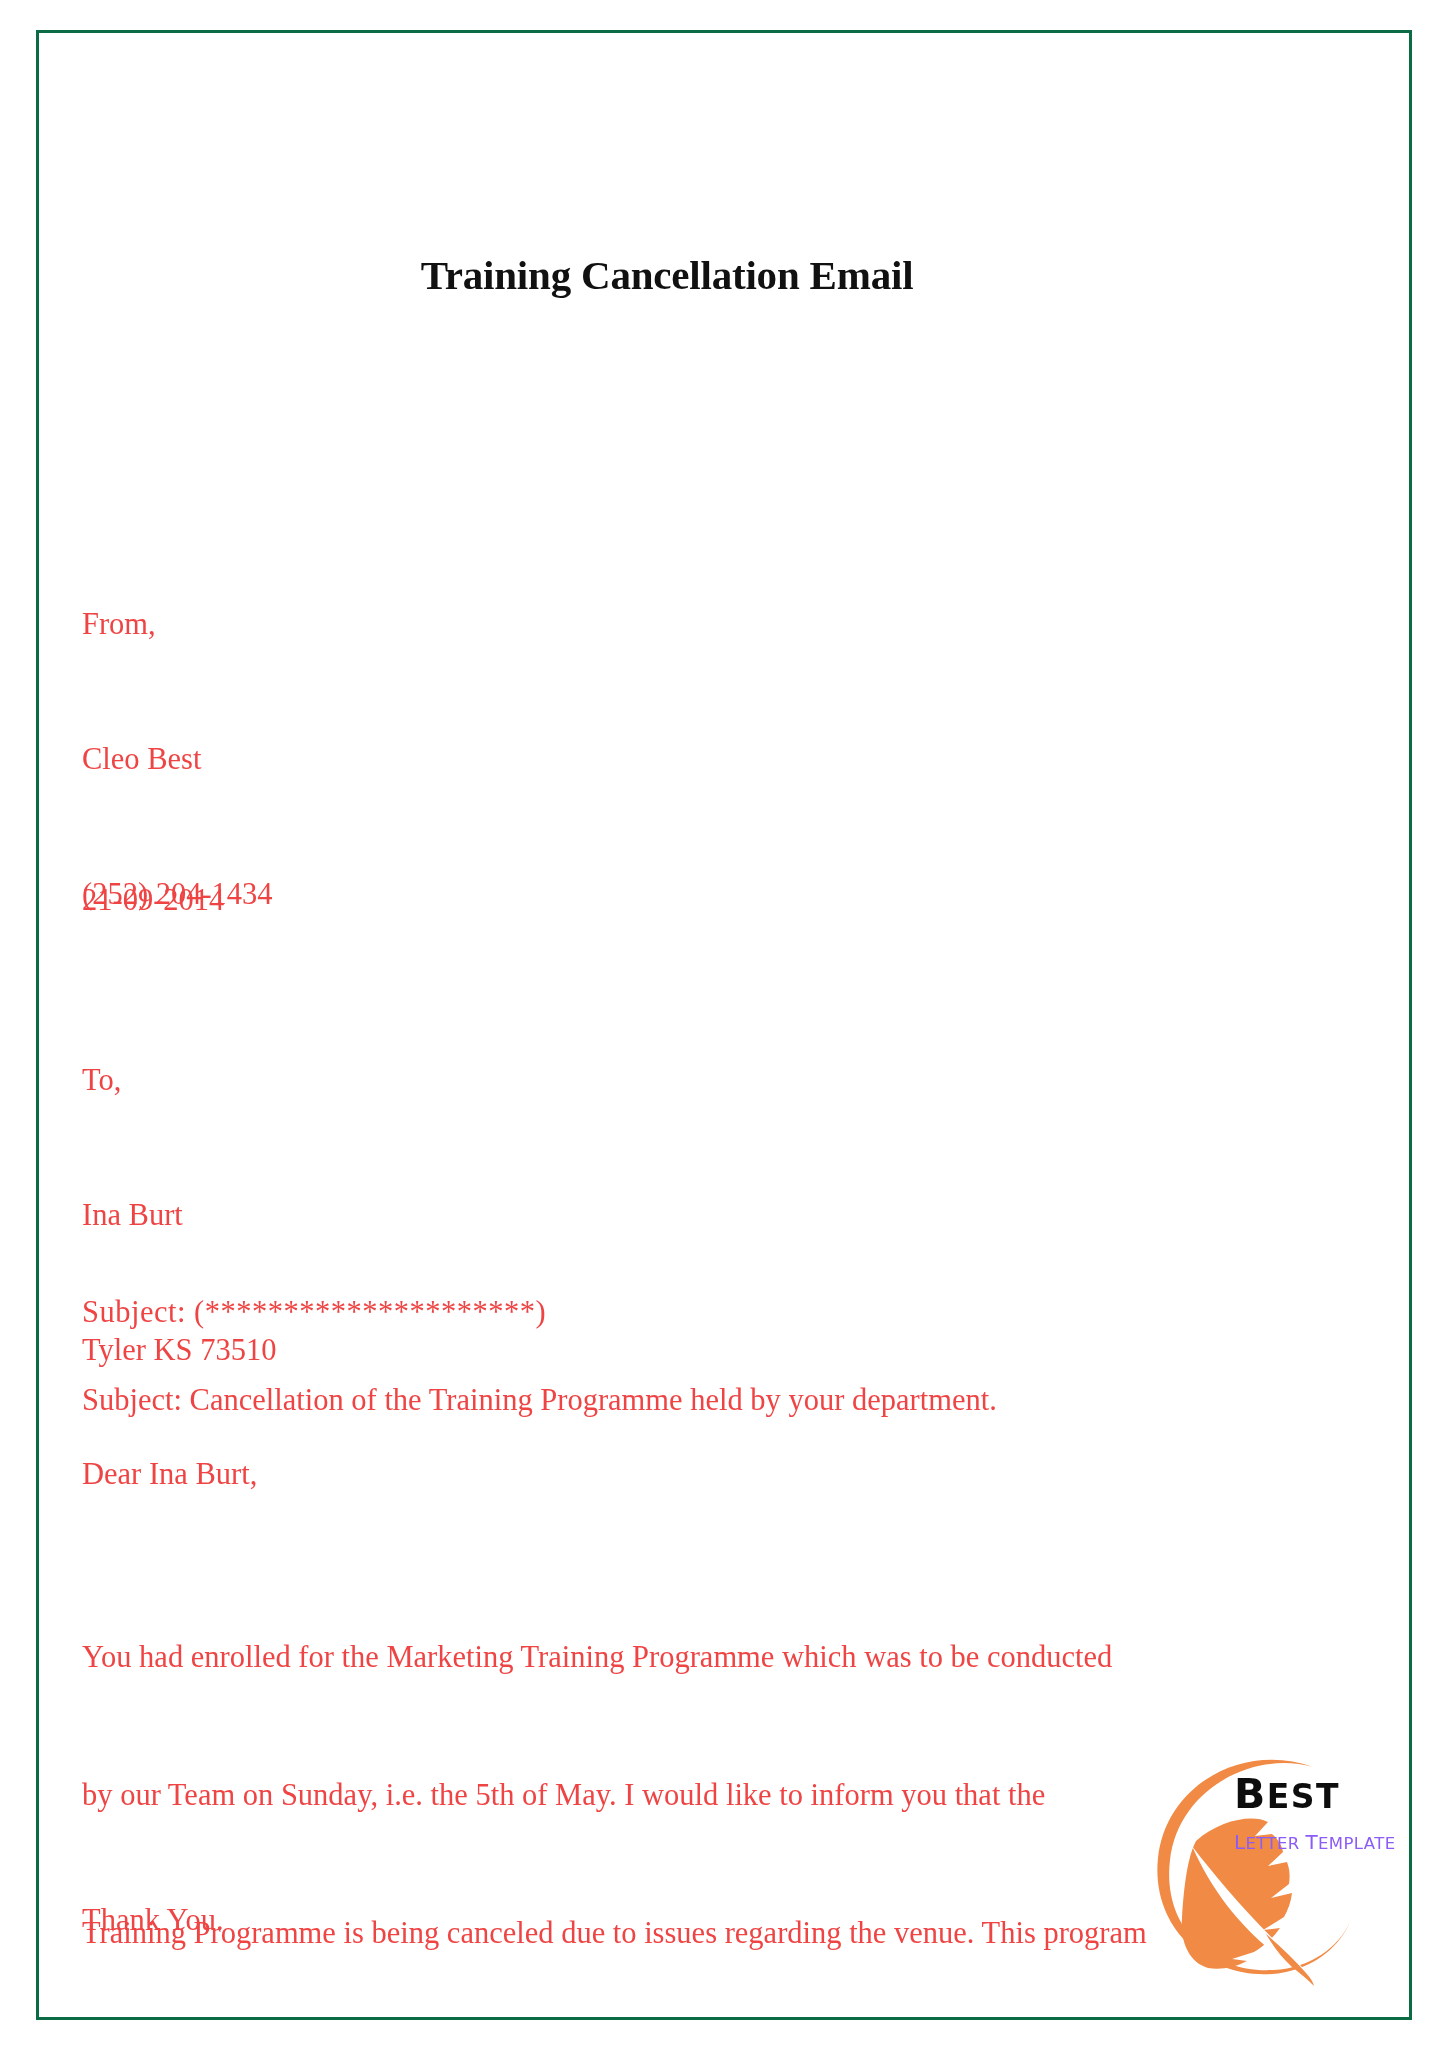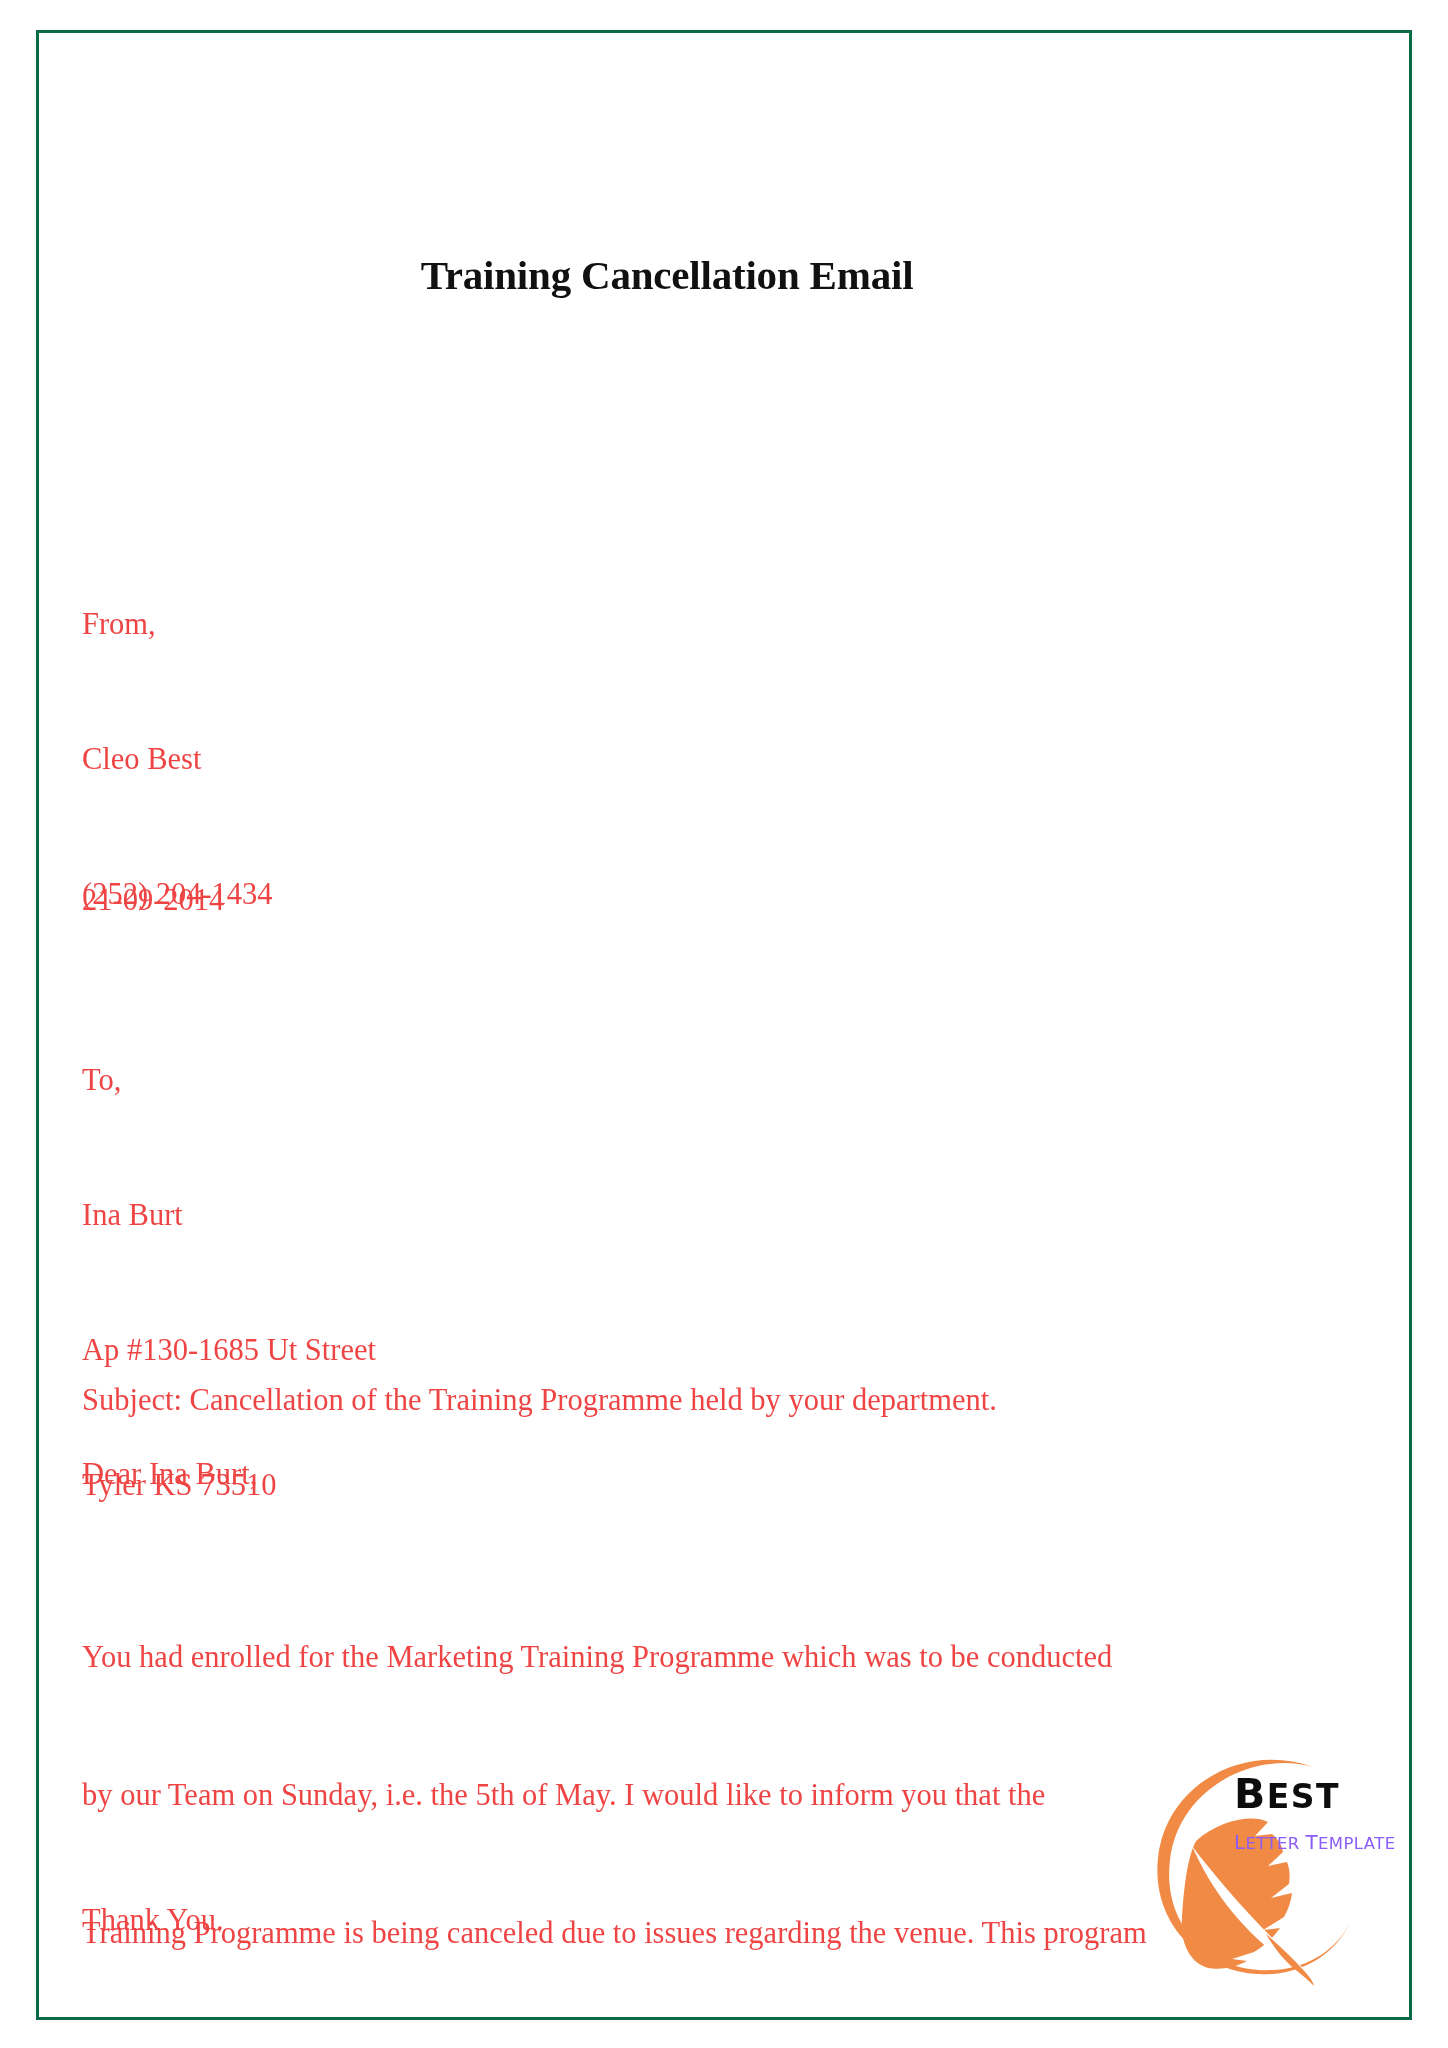--- a/index.html
+++ b/index.html
@@ -142,24 +142,24 @@
       <span class="line">From,</span>
       <span class="line">Cleo Best</span>
       <span class="line">(252) 204-1434</span>
     </div>
 
     <div class="block" id="date-block">21-09-2014</div>
 
     <div class="block" id="to-block">
       <span class="line">To,</span>
       <span class="line">Ina Burt</span>
-      <span class="line">Ap #130-1685 Ut Street</span>
       <span class="line">Tyler KS 73510</span>
     </div>
 
+    <div class="block code-stars" id="subject-code">Subject: (*********************)</div>
 
     <div class="block" id="subject-line">Subject: Cancellation of the Training Programme held by your department.</div>
 
     <div class="block" id="salutation">Dear Ina Burt,</div>
 
     <div class="block" id="body-block">
       <span class="body-line">You had enrolled for the Marketing Training Programme which was to be conducted</span>
       <span class="body-line">by our Team on Sunday, i.e. the 5th of May. I would like to inform you that the</span>
       <span class="body-line">Training Programme is being canceled due to issues regarding the venue. This program</span>
       

